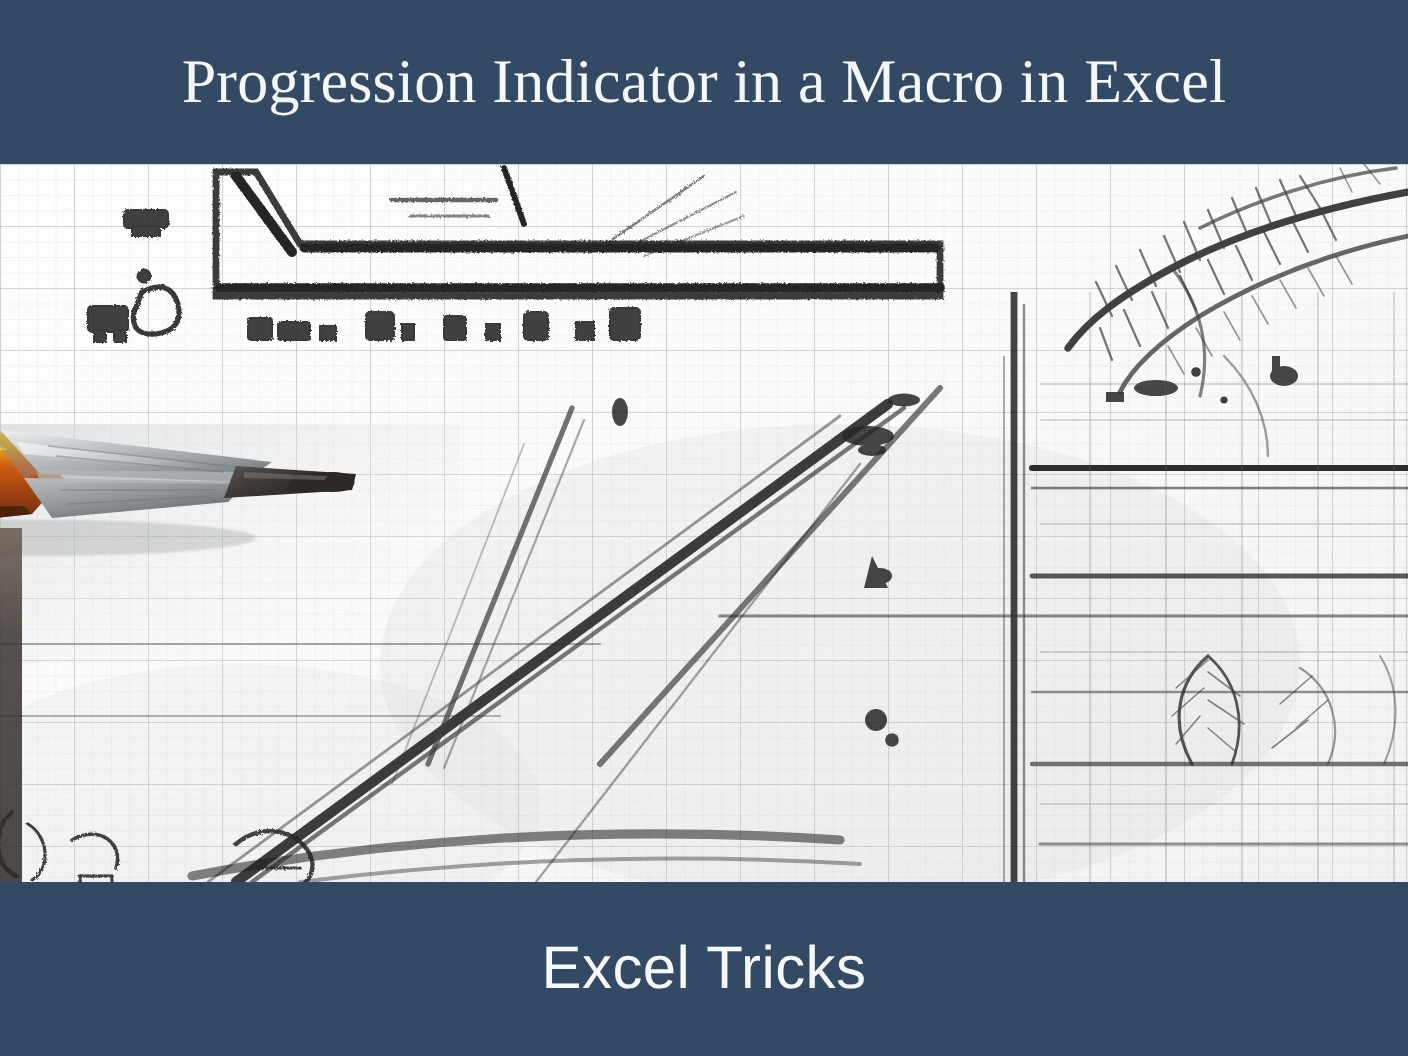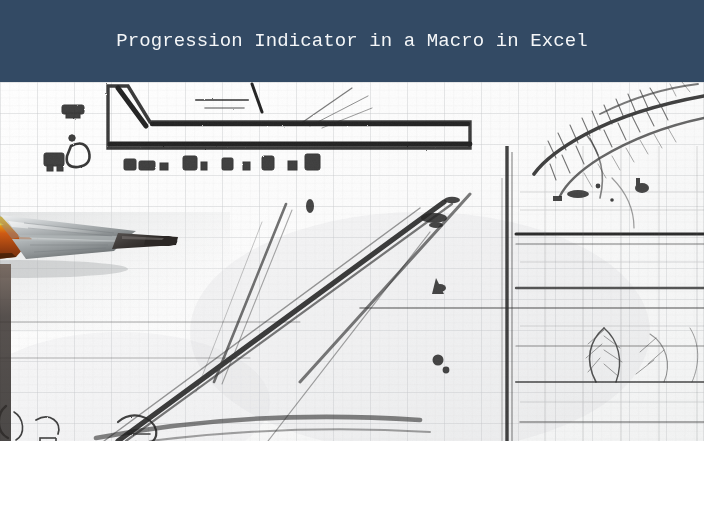--- a/index.html
+++ b/index.html
@@ -28,27 +28,27 @@
     height: 82px;
     background: #334a64;
     display: flex;
     align-items: center;
     justify-content: center;
     box-sizing: border-box;
     z-index: 5;
   }
   .header-title {
     color: #f4f6f8;
-    font-size: 19px;
+    font-size: 31px;
     font-weight: 400;
     letter-spacing: 0.1px;
     line-height: 1.1;
     text-align: center;
     white-space: nowrap;
-    font-family: Liberation Mono, monospace;
+    font-family: Liberation Serif, serif;
   }
 
   
   .footer-band {
     position: absolute;
     left: 0;
     top: 441px;
     width: 704px;
     height: 87px;
     background: #334a64;
@@ -401,14 +401,17 @@
 
         <path d="M92 20 L112 42 L104 44 L88 24 Z" fill="#8a8f91" opacity="0.45"></path>
       </svg>
     </div>
   </div>
 
   <div class="header-band">
     <div class="header-title">Progression Indicator in a Macro in Excel</div>
   </div>
 
+  <div class="footer-band">
+    <div class="footer-title">Excel Tricks</div>
+  </div>
 
 </div>
 
 </body></html>

